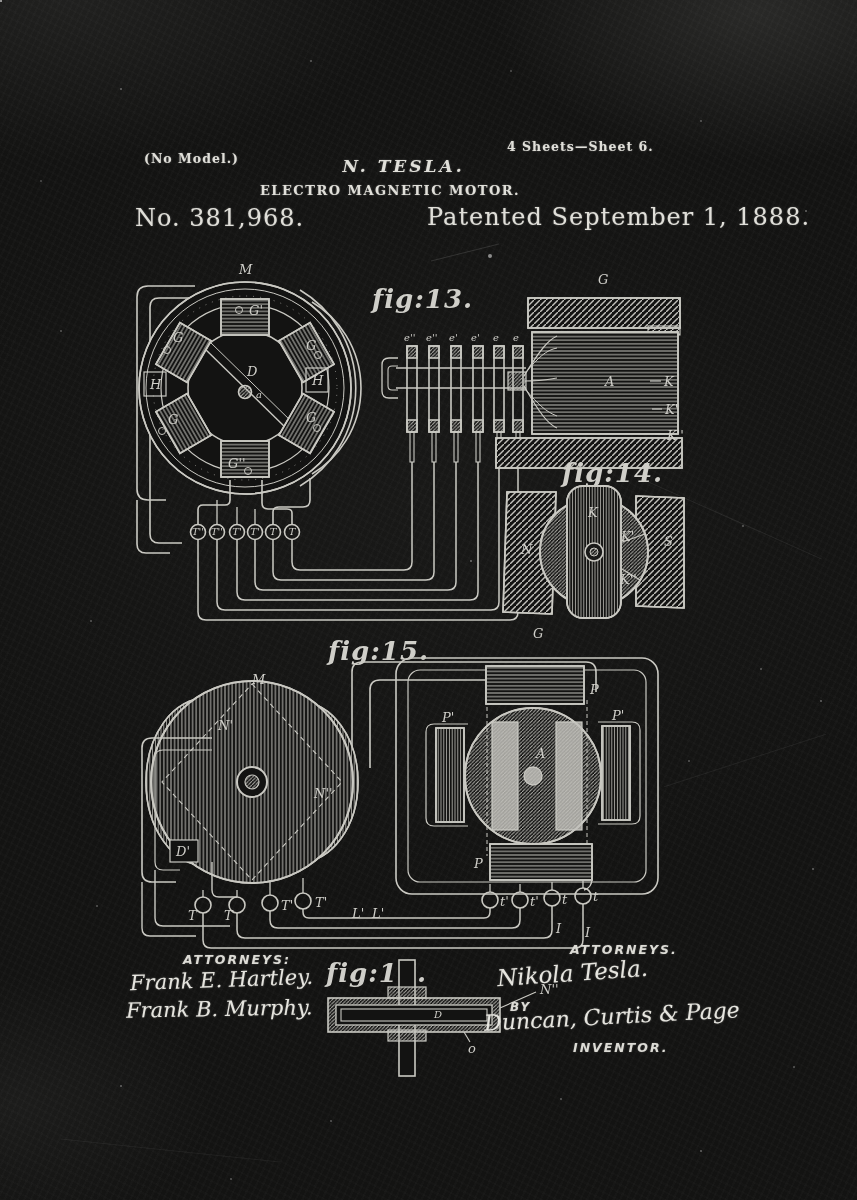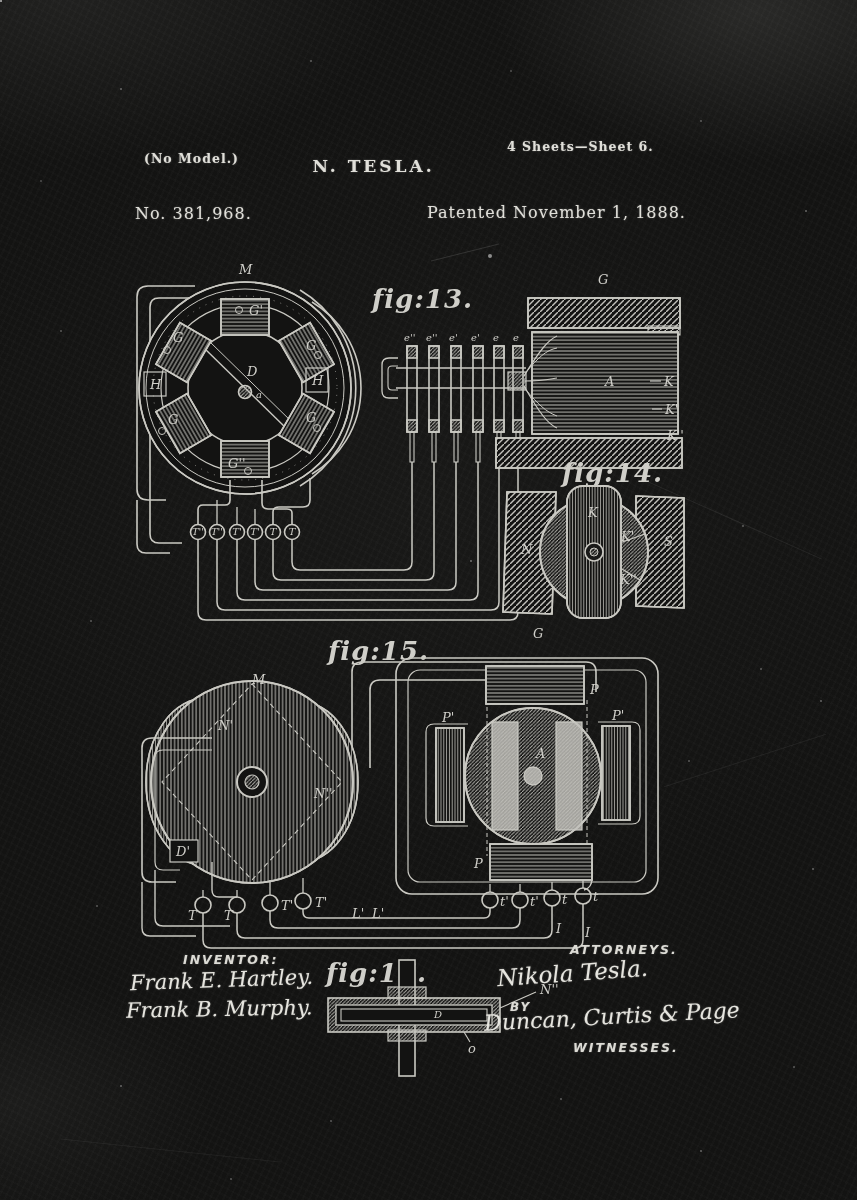--- a/index.html
+++ b/index.html
@@ -16,21 +16,21 @@
       repeating-linear-gradient(27deg, rgba(255,255,255,.013) 0 2px, transparent 2px 7px),
       #131312;
     font-family:"DejaVu Serif", serif;
     color:#e3e2dc;
   }
   .txt{position:absolute;white-space:nowrap;}
   .print{font-family:"DejaVu Serif", serif;color:#e0dfd9;text-shadow:0 0 2px rgba(230,230,225,.35);}
   .small-print{font-size:12.5px;font-weight:bold;letter-spacing:1px;}
   .name-print{font-size:17px;letter-spacing:3px;font-weight:bold;}
   .title-print{font-size:13px;font-weight:bold;letter-spacing:1.5px;}
-  .num-print{font-size:16px;letter-spacing:1px;}
+  .num-print{font-size:24px;letter-spacing:1px;}
   .handlabel{font-family:"DejaVu Sans", sans-serif;font-style:italic;font-weight:bold;
              font-size:12.5px;letter-spacing:2px;color:#dcdbd5;text-shadow:0 0 2px rgba(230,230,225,.3);}
   .script{font-family:"DejaVu Serif", serif;font-style:italic;font-size:21px;
           color:#e6e5df;text-shadow:0 0 2px rgba(230,230,225,.4);}
   .center{text-align:center;}
   #speckles{position:absolute;left:0;top:0;width:2px;height:2px;border-radius:50%;
     background:rgba(255,255,255,.7);
     box-shadow:
       120px 88px 0 rgba(255,255,255,.35), 310px 60px 0 rgba(255,255,255,.3),
       489px 255px 0 1px rgba(255,255,255,.5), 700px 120px 0 rgba(255,255,255,.3),
@@ -56,23 +56,24 @@
 <div id="poster">
 
   <div id="speckles"></div>
   <div class="scratch" style="left:430px;top:252px;width:70px;transform:rotate(-14deg);"></div>
   <div class="scratch" style="left:640px;top:520px;width:190px;transform:rotate(24deg);opacity:.6;"></div>
   <div class="scratch" style="left:660px;top:760px;width:170px;transform:rotate(-18deg);opacity:.5;"></div>
   <div class="scratch" style="left:60px;top:1150px;width:220px;transform:rotate(6deg);opacity:.45;"></div>
 
   <div class="txt print small-print" style="left:144px;top:144px;margin-top:7px;">(No Model.)</div>
   <div class="txt print small-print" style="left:507px;top:139px;">4 Sheets—Sheet 6.</div>
-  <div class="txt print name-print center" style="left:256px;top:156px;width:235px;">N. TESLA.</div>
+  <div class="txt print name-print center" style="left:286px;top:156px;width:235px;font-style:italic;">N. TESLA.</div>
+  <div class="txt print title-print center" style="left:240px;top:183px;width:300px;">ELECTRO MAGNETIC MOTOR.</div>
   <div class="txt print num-print" style="left:135px;top:204px;">No. 381,968.</div>
-  <div class="txt print num-print" style="left:427px;top:203px;">Patented November 1, 1888.</div>
+  <div class="txt print num-print" style="left:427px;top:203px;">Patented September 1, 1888.</div>
 
   <svg width="857" height="1200" viewBox="0 0 857 1200" style="position:absolute;left:0;top:0;">
     <defs>
       <pattern id="hlines" width="4" height="3.6" patternUnits="userSpaceOnUse">
         <line x1="0" y1="1.8" x2="4" y2="1.8" stroke="#c9c8c2" stroke-width="1"></line>
       </pattern>
       <pattern id="vlines" width="3.6" height="4" patternUnits="userSpaceOnUse">
         <line x1="1.8" y1="0" x2="1.8" y2="4" stroke="#c9c8c2" stroke-width="1"></line>
       </pattern>
       <pattern id="vlinesf" width="2.8" height="4" patternUnits="userSpaceOnUse">
@@ -412,22 +413,22 @@
         </g>
         <text class="pls" x="434" y="1018" stroke="none">D</text>
         <line x1="500" y1="1008" x2="536" y2="992" stroke-width="1.1"></line>
         <text class="pl" x="540" y="994" stroke="none">N''</text>
         <line x1="464" y1="1032" x2="470" y2="1042" stroke-width="1.1"></line>
         <text class="pl" x="468" y="1053" stroke="none">o</text>
       </g>
     </g>
   </svg>
 
-  <div class="txt handlabel" style="left:183px;top:952px;">INVENTOR:</div>
+  <div class="txt handlabel" style="left:183px;top:952px;">ATTORNEYS:</div>
   <div class="txt script" style="left:130px;top:968px;transform:rotate(-2deg);">Frank E. Hartley.</div>
   <div class="txt script" style="left:126px;top:997px;transform:rotate(-1deg);">Frank B. Murphy.</div>
   <div class="txt handlabel" style="left:570px;top:942px;">ATTORNEYS.</div>
   <div class="txt script" style="left:497px;top:960px;transform:rotate(-4deg);font-size:23px;">Nikola Tesla.</div>
   <div class="txt handlabel" style="left:510px;top:1000px;font-size:12px;">BY</div>
   <div class="txt script" style="left:484px;top:1004px;transform:rotate(-3deg);font-size:22px;">Duncan, Curtis &amp; Page</div>
-  <div class="txt handlabel" style="left:573px;top:1040px;">WITNESSES.</div>
+  <div class="txt handlabel" style="left:573px;top:1040px;">INVENTOR.</div>
 
 </div>
 
 </body></html>

